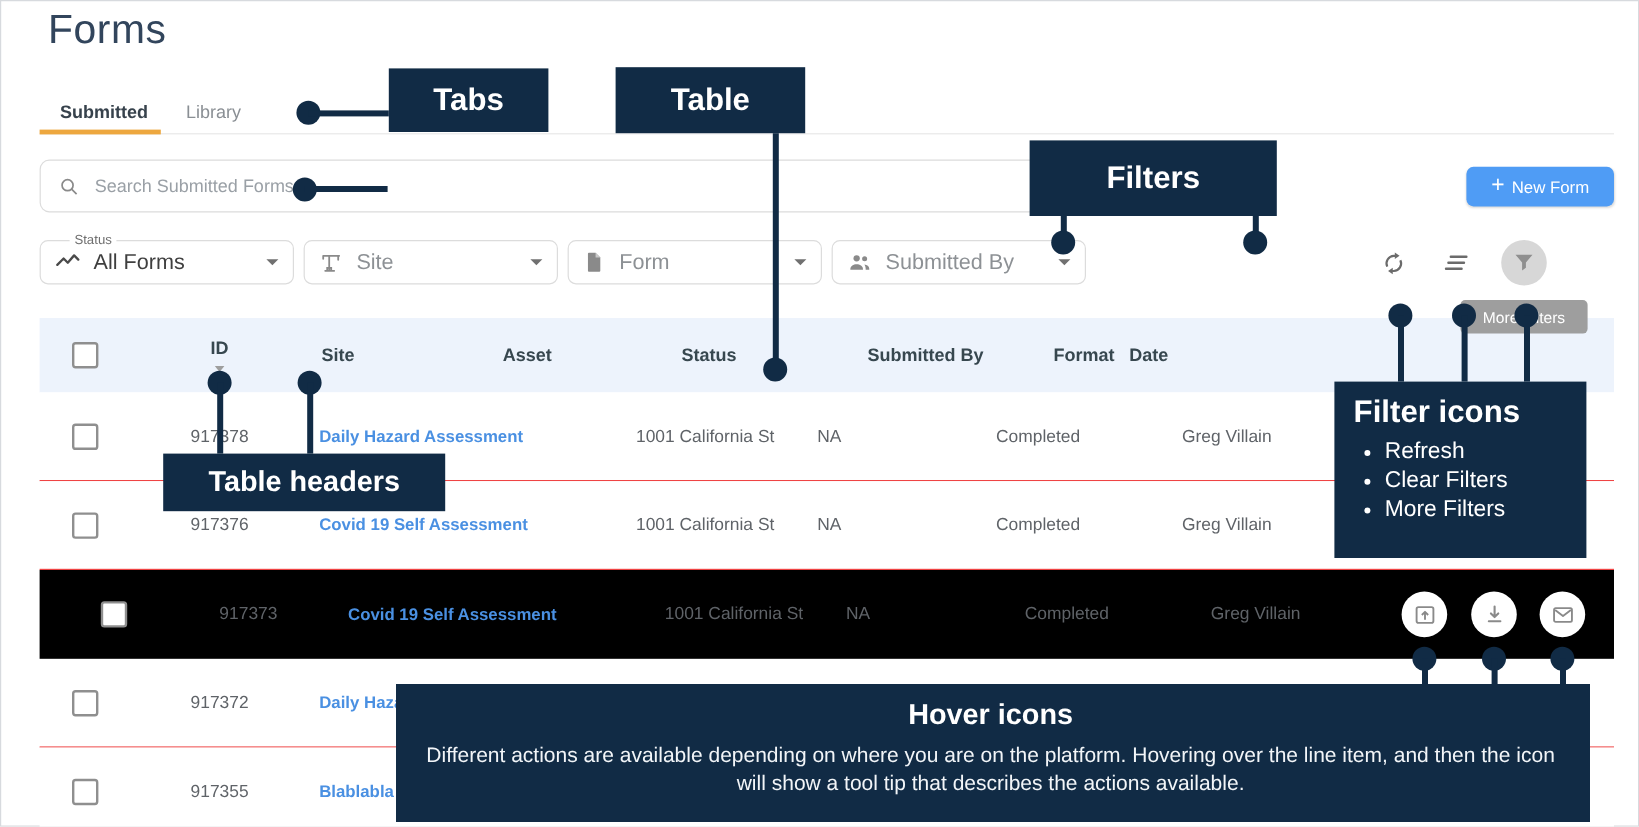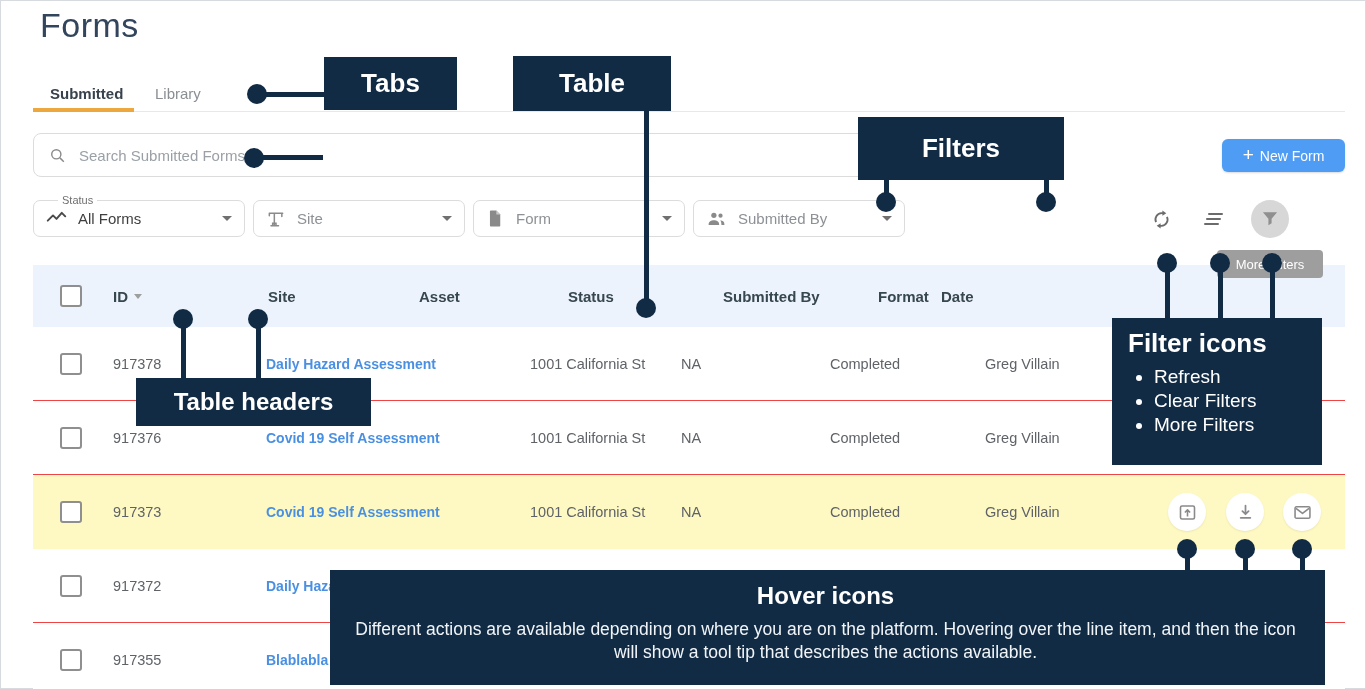--- a/index.html
+++ b/index.html
@@ -25,38 +25,38 @@
 
   .new-form{left:1222px;top:139px;width:123px;height:33px;background:#4f9cf5;border:none;border-radius:6px;
     color:#fff;font-size:14px;font-weight:500;display:flex;align-items:center;justify-content:center;gap:6px;
     font-family:inherit;cursor:pointer;box-shadow:0 1px 2px rgba(0,0,0,.15);}
   .new-form .plus{font-size:19px;font-weight:400;line-height:1;margin-top:-2px;}
 
   
   .dd{top:200px;height:37px;border:1px solid #dcdcdc;border-radius:7px;background:#fff;
     display:flex;align-items:center;padding:0 12px;box-sizing:border-box;gap:11px;cursor:pointer;}
   .dd-label{position:absolute;left:24px;top:-7px;font-size:11px;color:#6f6f6f;background:#fff;padding:0 4px;}
-  .dd-text{font-size:15px;color:#8d9195;white-space:nowrap;}
+  .dd-text{font-size:18px;color:#8d9195;white-space:nowrap;}
   .dd-text.selected{color:#3f3f3f;}
   .caret{width:0;height:0;border-left:5px solid transparent;border-right:5px solid transparent;
     border-top:5.5px solid #707070;margin-left:auto;}
   .icon-btn{background:none;border:none;padding:0;cursor:pointer;display:flex;align-items:center;justify-content:center;}
   .more-circle{left:1251px;top:200px;width:38px;height:38px;border-radius:50%;background:#d7d7d7;}
 
   .tooltip{left:1217px;top:250px;width:106px;height:28px;background:#9e9e9e;border-radius:4px;color:#fff;
     font-size:13px;display:flex;align-items:center;justify-content:center;z-index:30;}
 
   
   .table{left:33px;top:265px;width:1312px;}
   .trow{display:flex;align-items:center;width:1312px;box-sizing:border-box;}
   .thead{height:62px;background:#edf3fc;font-size:15px;font-weight:600;color:#37474f;}
   .tr{height:74px;font-size:14.5px;color:#5f6368;border-bottom:1px solid #ef4444;background:#fff;}
-  .tr.highlight{background:#fef9c3;border-bottom:none;position:relative;}
+  .tr.highlight{background:#000000;border-bottom:none;position:relative;padding-left:24px;}
   .c-cb{width:64px;box-sizing:border-box;padding-left:27px;display:flex;align-items:center;}
-  .c-id{width:156px;box-sizing:border-box;padding-left:16px;display:flex;align-items:center;gap:6px;}
+  .c-id{width:156px;box-sizing:border-box;padding-left:16px;display:flex;align-items:center;gap:6px;flex-direction:column;}
   .c-title{width:262px;box-sizing:border-box;padding-left:13px;}
   .c-site{width:153px;box-sizing:border-box;padding-left:15px;}
   .c-asset{width:147px;box-sizing:border-box;padding-left:13px;}
   .c-status{width:162px;box-sizing:border-box;padding-left:15px;}
   .c-sub{width:148px;box-sizing:border-box;padding-left:8px;}
   .c-format{width:67px;box-sizing:border-box;padding-left:15px;}
   .c-date{width:153px;box-sizing:border-box;padding-left:11px;}
   .cb{width:18px;height:18px;border:2px solid #8f8f8f;border-radius:3px;background:#fff;cursor:pointer;}
   .link{color:#4a90e2;font-weight:600;text-decoration:none;font-size:14px;cursor:pointer;}
   .sort{width:0;height:0;border-left:4.5px solid transparent;border-right:4.5px solid transparent;

